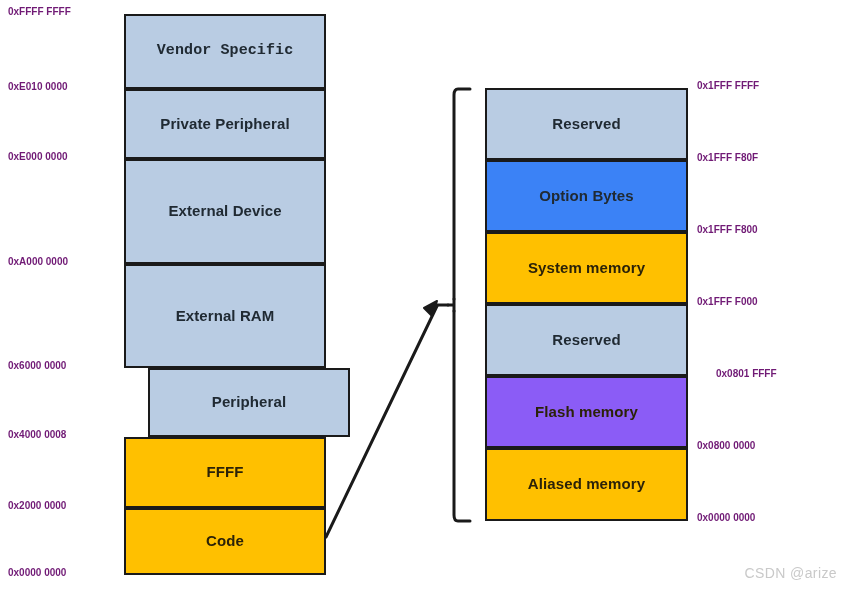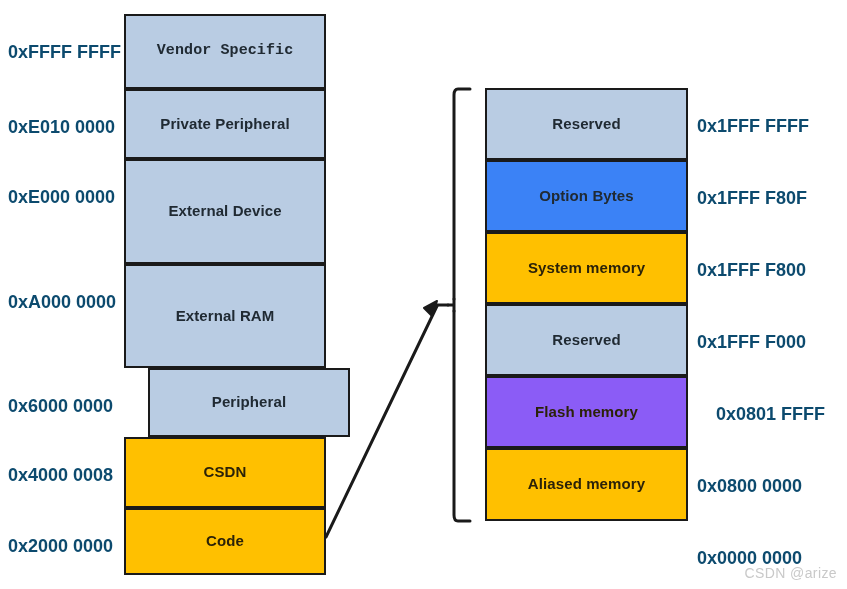--- a/index.html
+++ b/index.html
@@ -42,26 +42,25 @@
     line-height: 1.1;
     white-space: nowrap;
   }
   .mem-block.orange .blk-label {
     color: #2b2208;
   }
 
   
   .addr {
     position: absolute;
-    font-size: 18px;
+    font-size: 10px;
     font-weight: 700;
-    color: #0c4a6e;
+    color: #701a75;
     white-space: nowrap;
     line-height: 1;
-    margin-top: 36px;
   }
   .addr.left {
     text-align: left;
   }
   .addr.right {
     text-align: left;
   }
 
   
   #connector {
@@ -101,21 +100,21 @@
       <div class="mem-block" style="left: 124px; top: 159px; width: 202px; height: 105px; background: rgb(185, 204, 227);">
         <span class="blk-label">External Device</span>
       </div>
       <div class="mem-block" style="left: 124px; top: 264px; width: 202px; height: 104px; background: rgb(185, 204, 227);">
         <span class="blk-label">External RAM</span>
       </div>
       <div class="mem-block" style="left: 124px; top: 368px; width: 202px; height: 69px; background: rgb(185, 204, 227); margin-left: 24px;">
         <span class="blk-label">Peripheral</span>
       </div>
       <div class="mem-block orange" style="left: 124px; top: 437px; width: 202px; height: 71px; background: rgb(255, 192, 0);">
-        <span class="blk-label">CSDN</span>
+        <span class="blk-label">FFFF</span>
       </div>
       <div class="mem-block orange" style="left: 124px; top: 508px; width: 202px; height: 67px; background: rgb(255, 192, 0);">
         <span class="blk-label">Code</span>
       </div>
     </div>
   <div id="left-addresses">
       <div class="addr left" style="top: 7px; left: 8px;">0xFFFF FFFF</div>
       <div class="addr left" style="top: 82px; left: 8px;">0xE010 0000</div>
       <div class="addr left" style="top: 152px; left: 8px;">0xE000 0000</div>
       <div class="addr left" style="top: 257px; left: 8px;">0xA000 0000</div>

